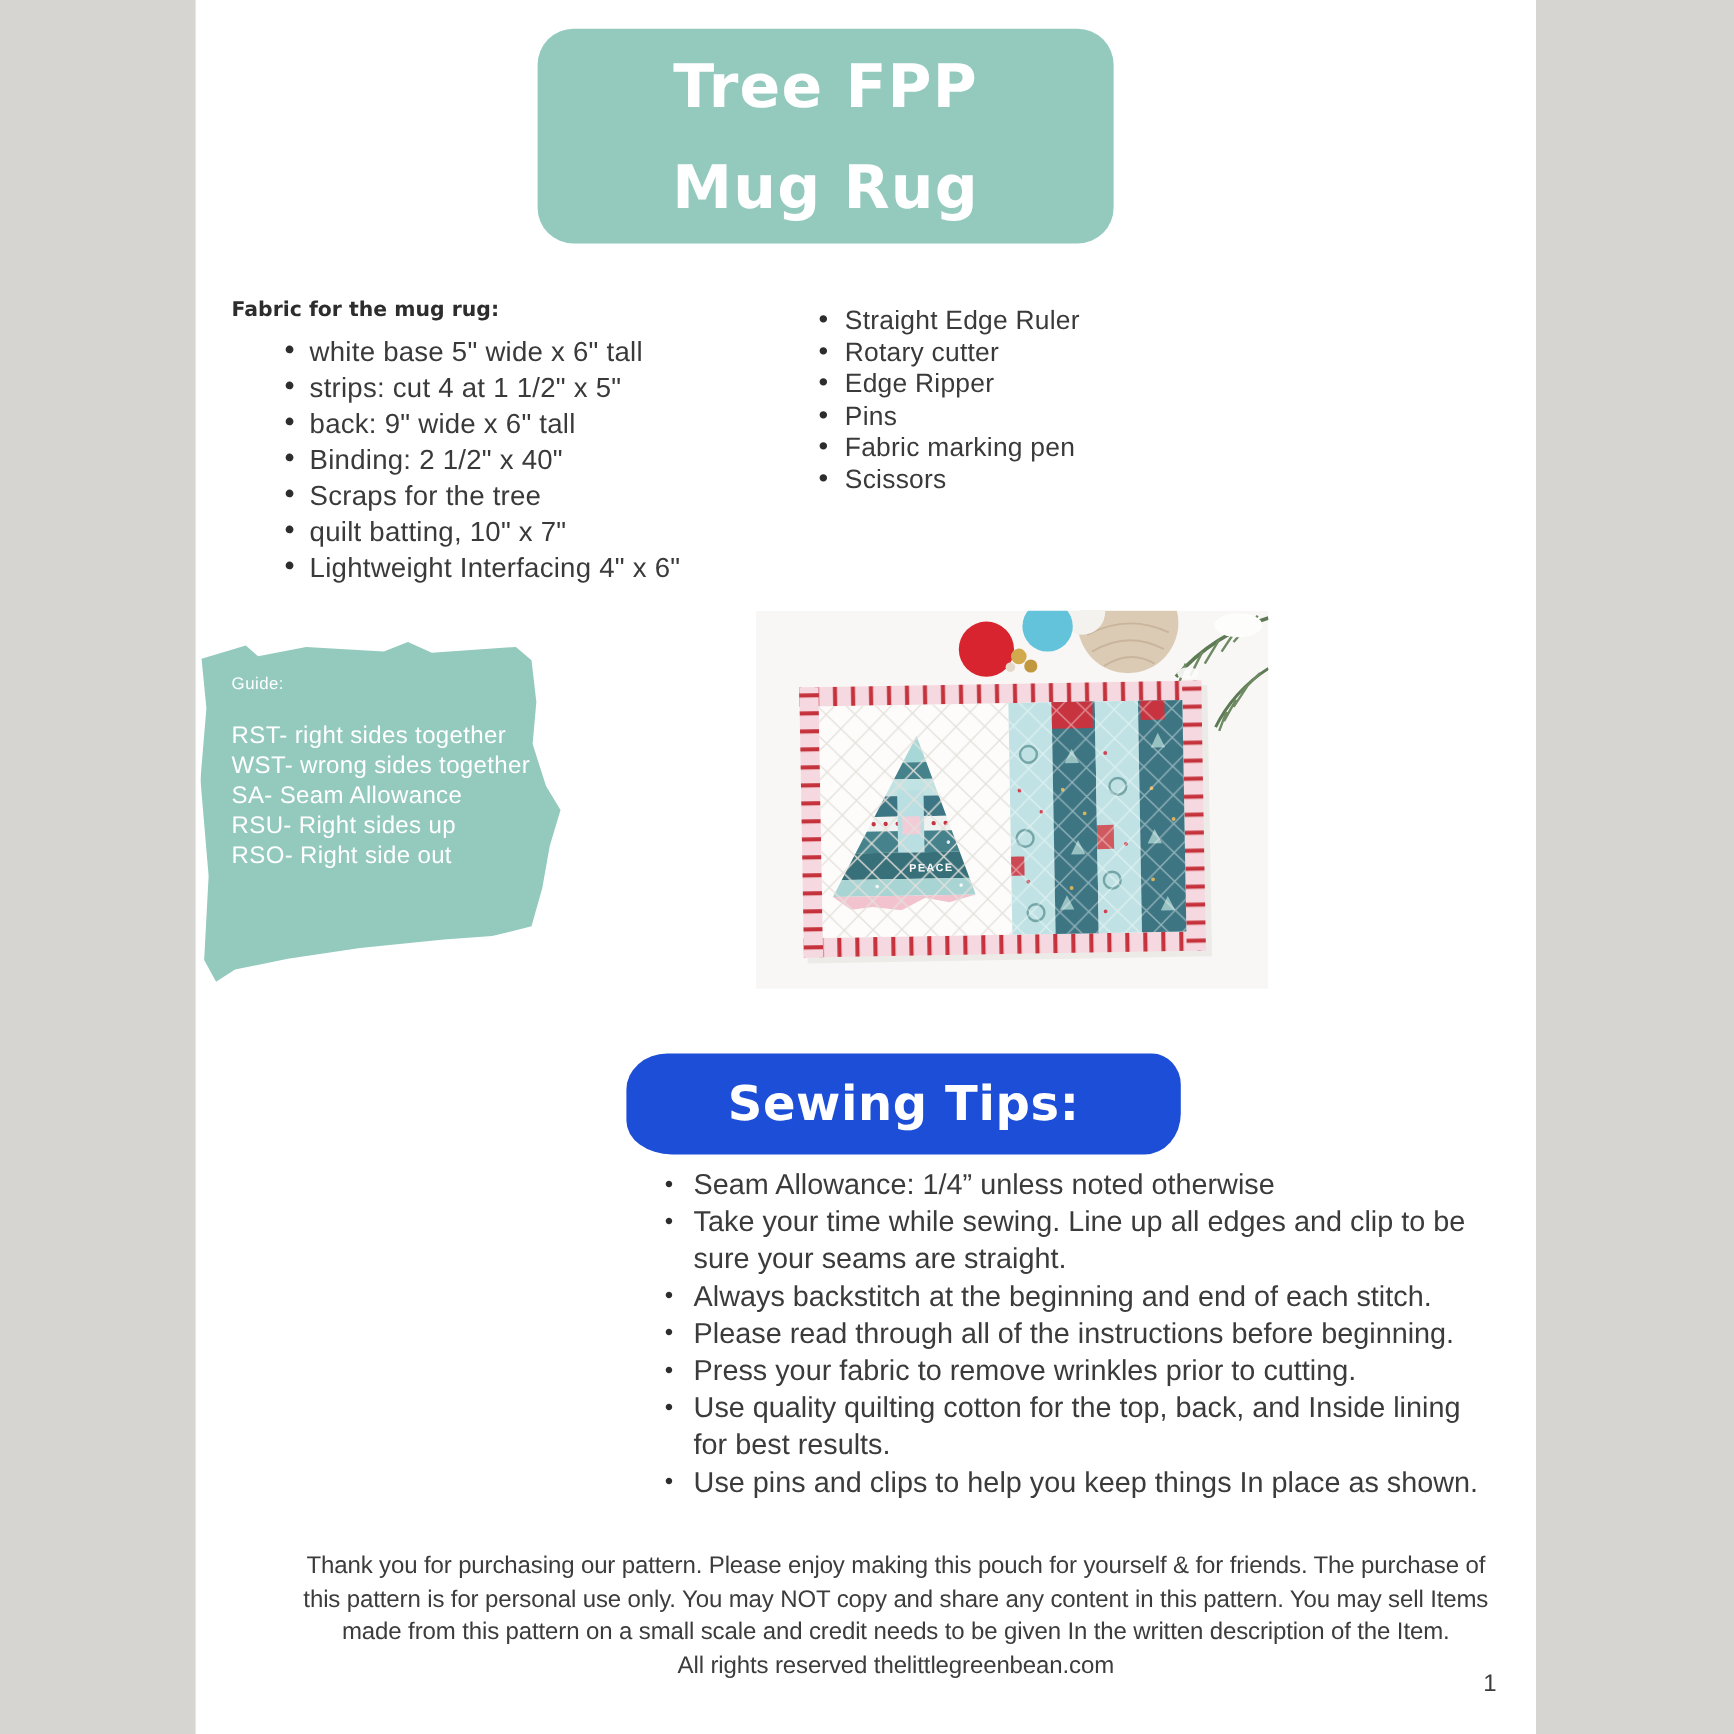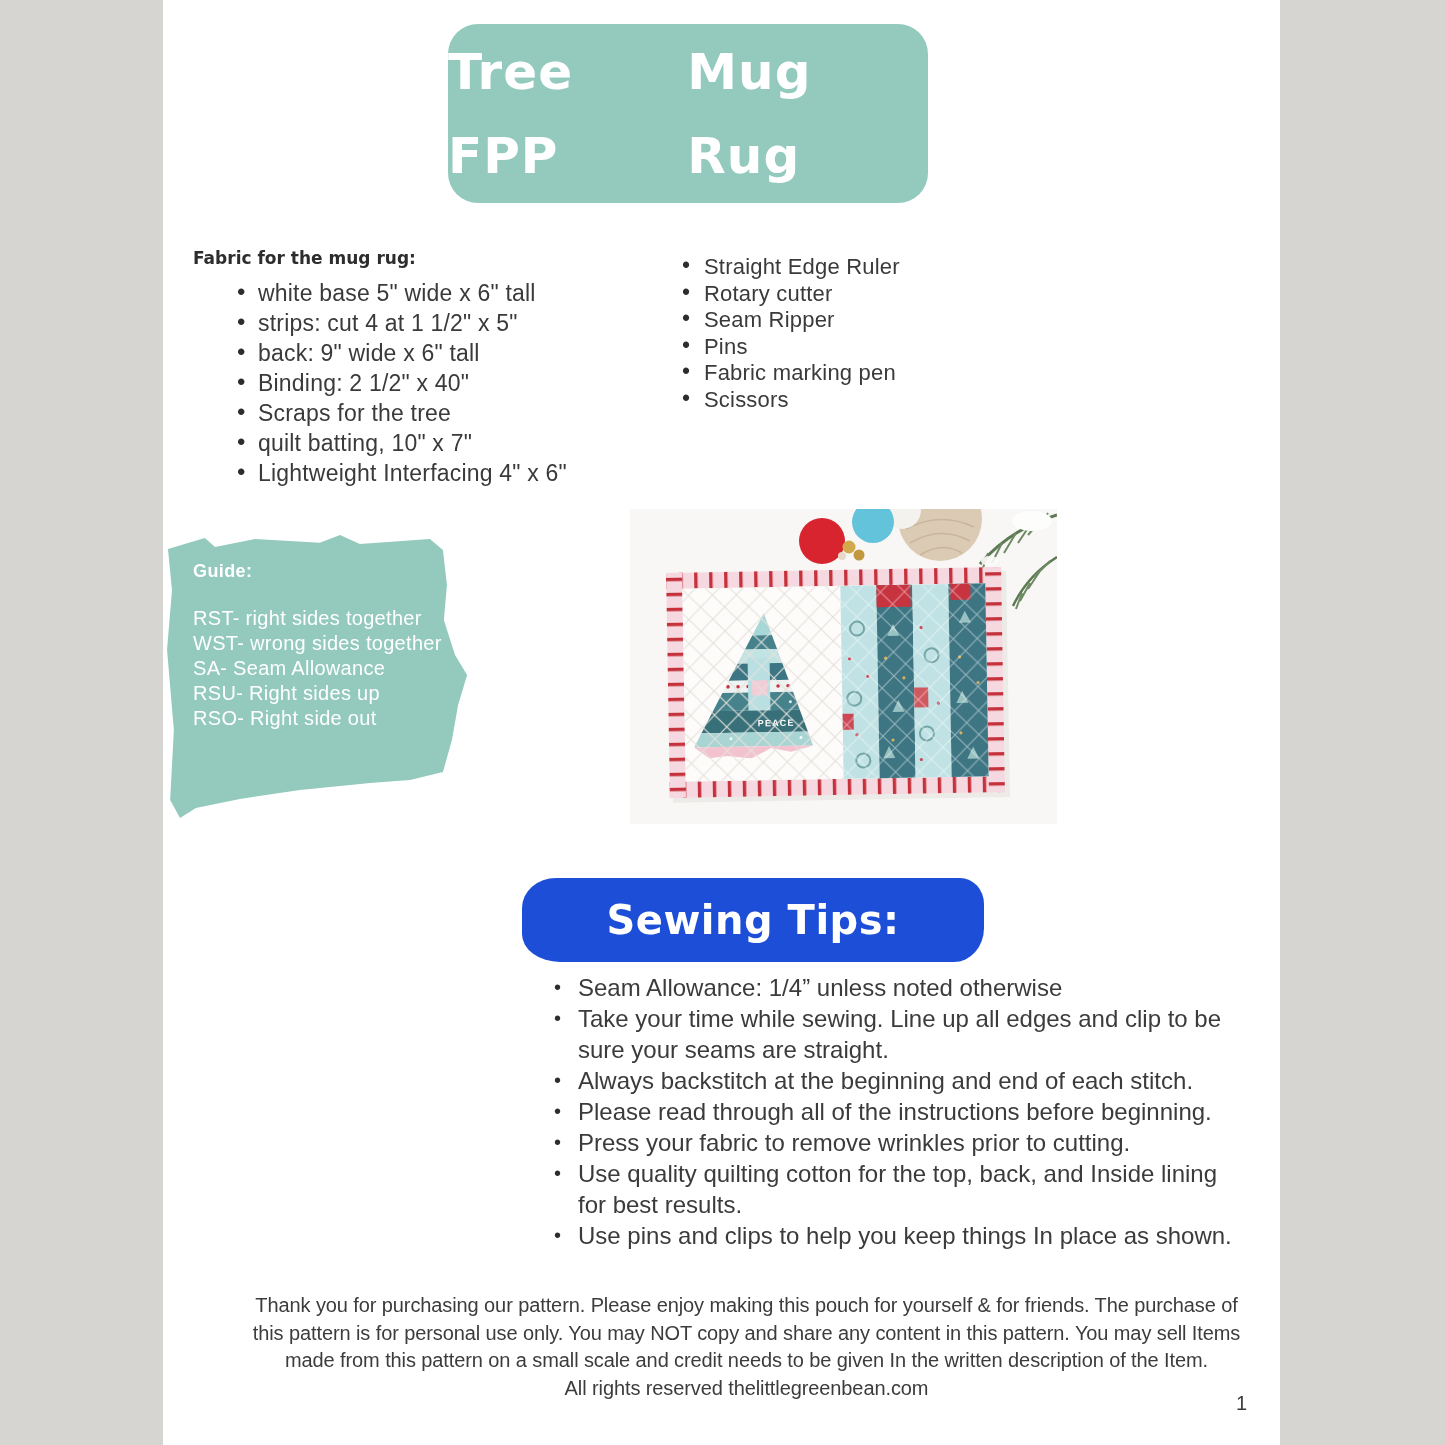--- a/index.html
+++ b/index.html
@@ -8,21 +8,21 @@
     font-family:"Liberation Sans",sans-serif;color:#3a3a3a;overflow:hidden;
   }
   .side-margin{position:absolute;top:0;height:1445px;background:#d6d5d2;}
   .side-margin.left{left:0;width:163px;}
   .side-margin.right{left:1280px;width:165px;}
 
   
   .title-banner{
     position:absolute;left:448px;top:24px;width:480px;height:179px;
     background:#93cabd;border-radius:30px;
-    display:flex;flex-direction:row;align-items:center;justify-content:center;
+    display:flex;flex-direction:column;align-items:center;justify-content:center;
   }
   .title-banner .line{
     font-family:"DejaVu Sans","Liberation Sans",sans-serif;
     font-weight:700;color:#ffffff;font-size:50px;line-height:84px;letter-spacing:1px;
   }
 
   
   .col-heading{
     font-family:"DejaVu Sans","Liberation Sans",sans-serif;
     font-weight:700;color:#2d2d2d;font-size:17px;margin:0;
@@ -38,21 +38,21 @@
   .supplies-col li{position:relative;padding-left:22px;font-size:22px;line-height:26.5px;color:#3a3a3a;letter-spacing:0.2px;}
   .supplies-col li::before{content:"\2022";position:absolute;left:0;top:-2px;font-size:23px;color:#2d2d2d;}
 
   
   .guide-splash{
     position:absolute;left:163px;top:533px;width:310px;height:290px;
     background:#93cabd;
     clip-path:polygon(1.6% 5.5%,13.5% 1.7%,16.8% 4.8%,29.7% 2.1%,50.6% 3.4%,57.1% 0.7%,63.5% 3.8%,86.1% 2.1%,90.3% 5.9%,91.6% 17.9%,90.6% 30%,94.2% 42.1%,98.1% 49%,95.2% 59.3%,93.2% 71.4%,90.3% 82.4%,79.7% 85.2%,66.8% 86.2%,44.2% 88.6%,24.8% 91.7%,10.6% 94.8%,5.5% 98.3%,2.3% 92.1%,3.5% 67.9%,1.3% 40.3%,2.9% 19.7%);
   }
   .guide-inner{position:absolute;left:30px;top:28px;color:#ffffff;}
-  .guide-heading{font-size:18px;margin:0 0 24px 0;font-weight:700;letter-spacing:0.4px;}
+  .guide-heading{font-size:14px;margin:0 0 24px 0;font-weight:400;letter-spacing:0.4px;}
   .guide-inner ul{list-style:none;margin:0;padding:0;}
   .guide-inner li{font-size:20px;line-height:25px;letter-spacing:0.3px;}
 
   
   .photo{position:absolute;left:630px;top:509px;width:427px;height:315px;}
   .photo svg{display:block;}
 
   
   .tips-banner{
     position:absolute;left:522px;top:878px;width:462px;height:84px;
@@ -96,21 +96,21 @@
       <li>Scraps for the tree</li>
       <li>quilt batting, 10" x 7"</li>
       <li>Lightweight Interfacing 4" x 6"</li>
     </ul>
 </div>
 
 <div class="supplies-col">
   <ul>
       <li>Straight Edge Ruler</li>
       <li>Rotary cutter</li>
-      <li>Seam Ripper</li>
+      <li>Edge Ripper</li>
       <li>Pins</li>
       <li>Fabric marking pen</li>
       <li>Scissors</li>
     </ul>
 </div>
 
 <div class="guide-splash">
   <div class="guide-inner">
     <p class="guide-heading">Guide:</p>
     <ul>

